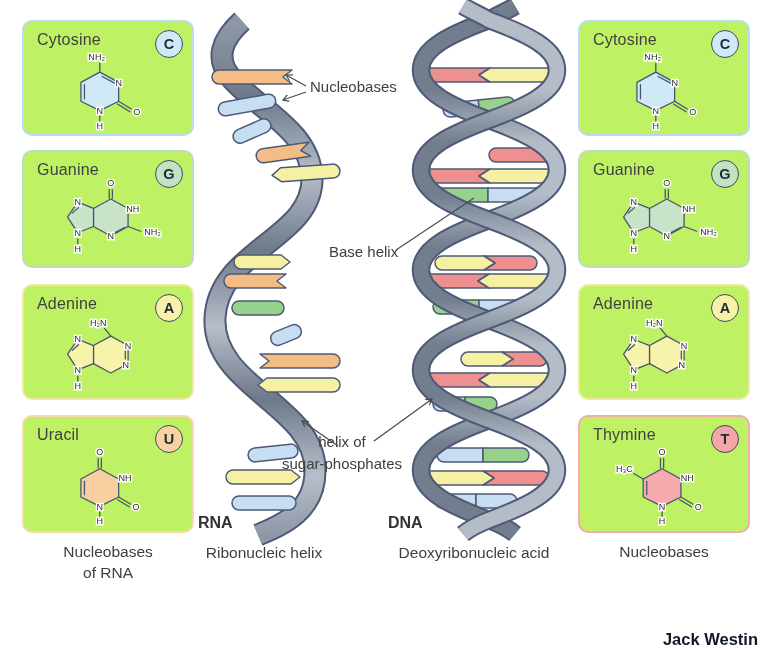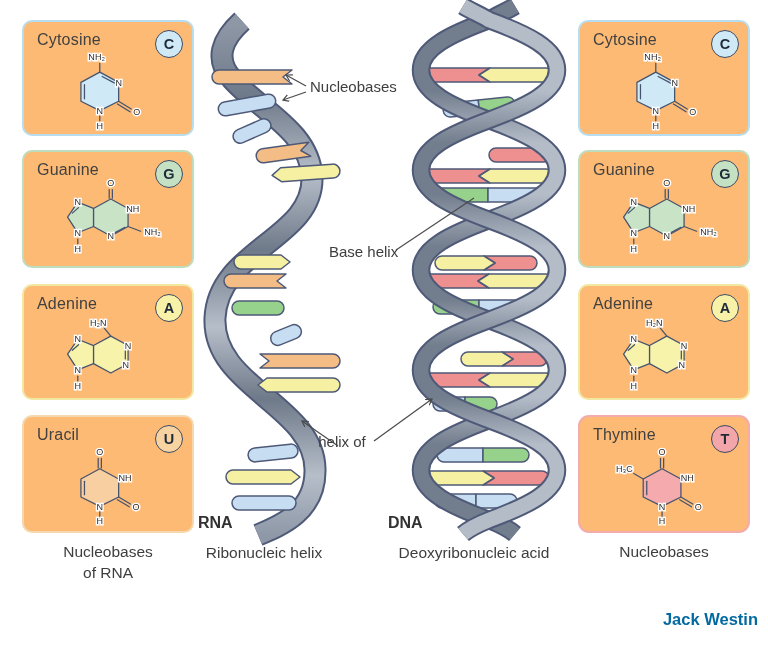--- a/index.html
+++ b/index.html
@@ -1,19 +1,19 @@
 <!DOCTYPE html>
 <html><head>
 <meta charset="utf-8">
 <style>
   html,body{margin:0;padding:0;background:#ffffff;}
   body{width:768px;height:650px;position:relative;overflow:hidden;
        font-family:"Liberation Sans",sans-serif;color:#3b3b3b;}
   .base-card{position:absolute;width:172px;border:2px solid var(--border,#ccc);
-       border-radius:10px;background:#fdba74;box-sizing:border-box;}
+       border-radius:10px;background:#bef264;box-sizing:border-box;}
   .card-title{position:absolute;top:9px;left:13px;font-size:16px;letter-spacing:.2px;color:#414141;}
   .badge{position:absolute;top:8px;right:9px;width:28px;height:28px;border-radius:50%;
        border:1.5px solid #3e4a61;background:var(--badge,#eee);display:flex;align-items:center;
        justify-content:center;font-weight:bold;font-size:14.5px;color:#1f2a38;box-sizing:border-box;}
   .mol{position:absolute;left:4px;right:4px;top:25px;bottom:2px;width:164px;height:88px;}
   .ringfill{fill:var(--ring,#eee);stroke:#46536e;stroke-width:1.6;stroke-linejoin:round;}
   .bond{stroke:#46536e;stroke-width:1.6;fill:none;stroke-linecap:round;}
   .atom{font-size:11.5px;fill:#2c2c2c;stroke:#ffffff;stroke-width:3.5px;paint-order:stroke;
        text-anchor:middle;font-family:"Liberation Sans",sans-serif;}
   .lbl{position:absolute;font-size:15px;color:#3e3e3e;}
@@ -158,21 +158,21 @@
       <use href="#mol-guanine"></use>
     </svg>
 </div>
 <div class="base-card" style="left: 578px; top: 284px; height: 116px; --border: #f1e8a2; --badge: #f7f2a8; --ring: #f8f3ab;">
   <div class="card-title">Adenine</div>
   <div class="badge">A</div>
   <svg class="mol" viewBox="0 0 150 112">
       <use href="#mol-adenine"></use>
     </svg>
 </div>
-<div class="base-card" style="left: 578px; top: 415px; height: 118px; border-radius: 11px; --border: #f3abac; --badge: #f3a6a9; --ring: #f5abad;">
+<div class="base-card" style="left: 578px; top: 415px; height: 118px; --border: #f3abac; --badge: #f3a6a9; --ring: #f5abad;">
   <div class="card-title">Thymine</div>
   <div class="badge">T</div>
   <svg class="mol" viewBox="0 0 150 112">
       <use href="#mol-thymine"></use>
     </svg>
 </div>
 <div class="caption" style="left:578px;top:541px">
   <div>Nucleobases</div>
 </div>
 
@@ -337,18 +337,19 @@
   <line class="annline" x1="306" y1="92" x2="283" y2="100" marker-end="url(#arr)"></line>
   <line class="annline" x1="396" y1="250" x2="474" y2="198"></line>
   <line class="annline" x1="338" y1="446" x2="302" y2="421" marker-end="url(#arr)"></line>
   <line class="annline" x1="374" y1="441" x2="432" y2="399" marker-end="url(#arr)"></line>
 </svg>
 
 <div class="lbl" style="left:310px;top:78px">Nucleobases</div>
 <div class="lbl" style="left:329px;top:243px">Base helix</div>
 <div class="lbl" style="left:258px;top:431px;width:168px;text-align:center;line-height:22px">
   <div>helix of</div>
+  <div>sugar-phosphates</div>
 </div>
 <div class="abbr" style="left:198px;top:514px;width:150px">RNA</div>
 <div class="fullname" style="left:151px;top:544px;width:226px">Ribonucleic helix</div>
 <div class="abbr" style="left:388px;top:514px;width:172px">DNA</div>
 <div class="fullname" style="left:354px;top:544px;width:240px">Deoxyribonucleic acid</div>
-<div class="brand" style="color: #0369a1;">Jack Westin</div>
+<div class="brand" style="color: #0f172a; margin-top: 20px;">Jack Westin</div>
 
 </body></html>

